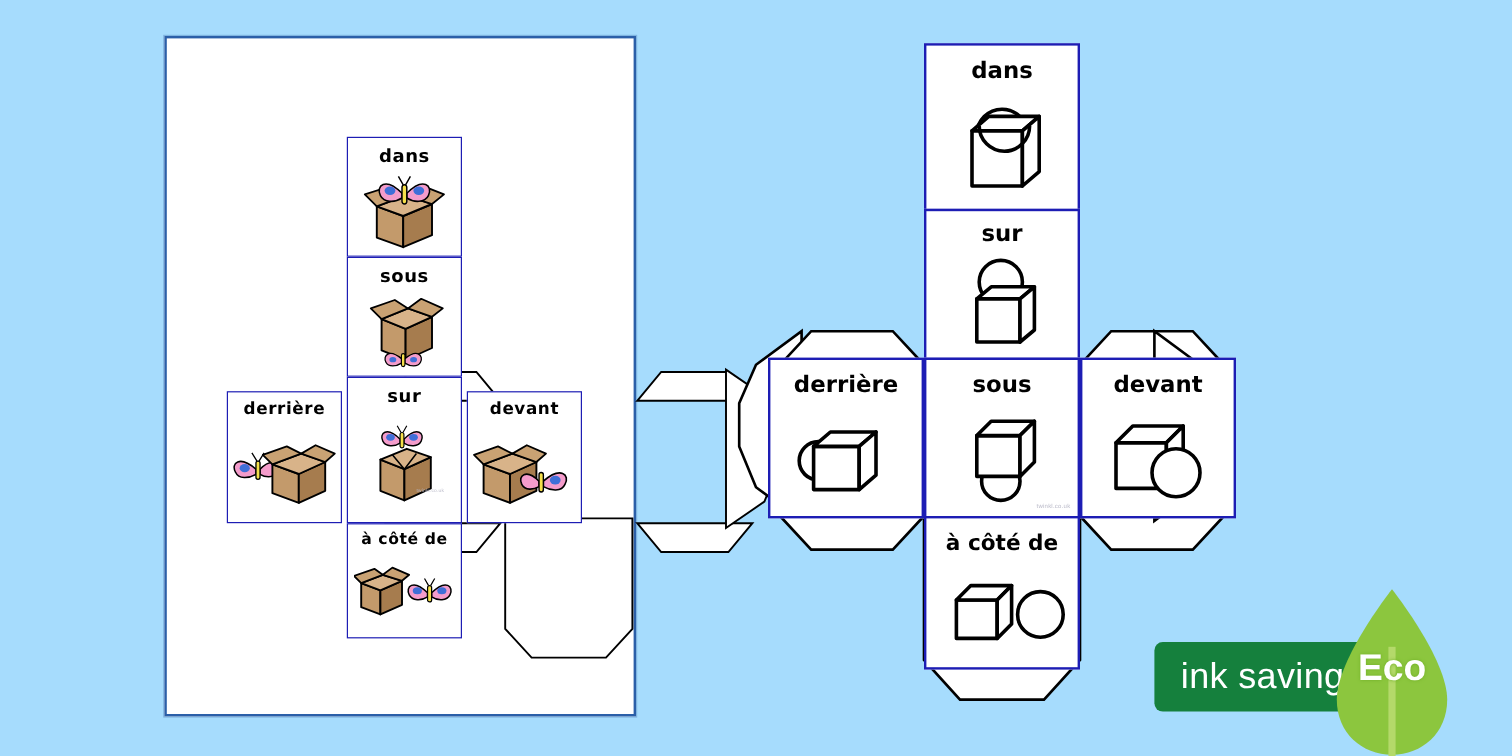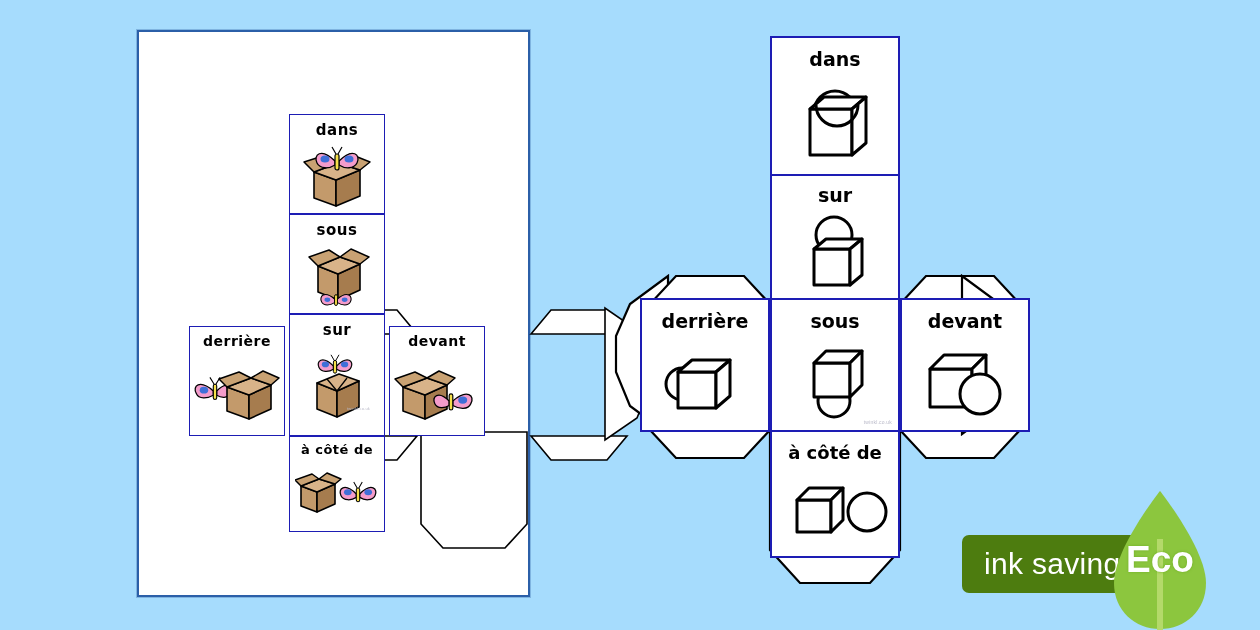--- a/index.html
+++ b/index.html
@@ -51,31 +51,31 @@
     display:flex;flex-direction:column;align-items:center;
     overflow:hidden;
   }
   .panelB .lbl{font-weight:700;color:#000;white-space:nowrap;}
   .panelB .art{flex:1;display:flex;align-items:center;justify-content:center;width:100%;}
 
   
   .eco{position:absolute;left:962px;top:535px;width:250px;height:62px;}
   .eco-bar{
     position:absolute;left:0;top:0;width:218px;height:58px;
-    background:#4d7c0f;border-radius:7px;
+    background:#15803d;border-radius:7px;
   }
   .eco-bar span{
     position:absolute;left:22px;top:50%;transform:translateY(-50%);
     color:#ffffff;font-size:30px;font-family:"Liberation Sans",sans-serif;
     letter-spacing:.3px;
   }
   .eco-leaf{position:absolute;left:148px;top:-48px;width:100px;height:148px;}
   .eco-leaf .txt{
     position:absolute;left:0;top:52px;width:100px;text-align:center;
-    color:#ffffff;font-size:37px;font-weight:700;
+    color:#ffffff;font-size:31px;font-weight:700;
     font-family:"Liberation Sans",sans-serif;
     text-shadow:0 0 3px #6fae25;
   }
   .wm{
     position:absolute;font-size:4px;color:#b9b9c8;
     font-family:"Liberation Sans",sans-serif;letter-spacing:.2px;
     user-select:none;
   }
 </style>
 </head>

